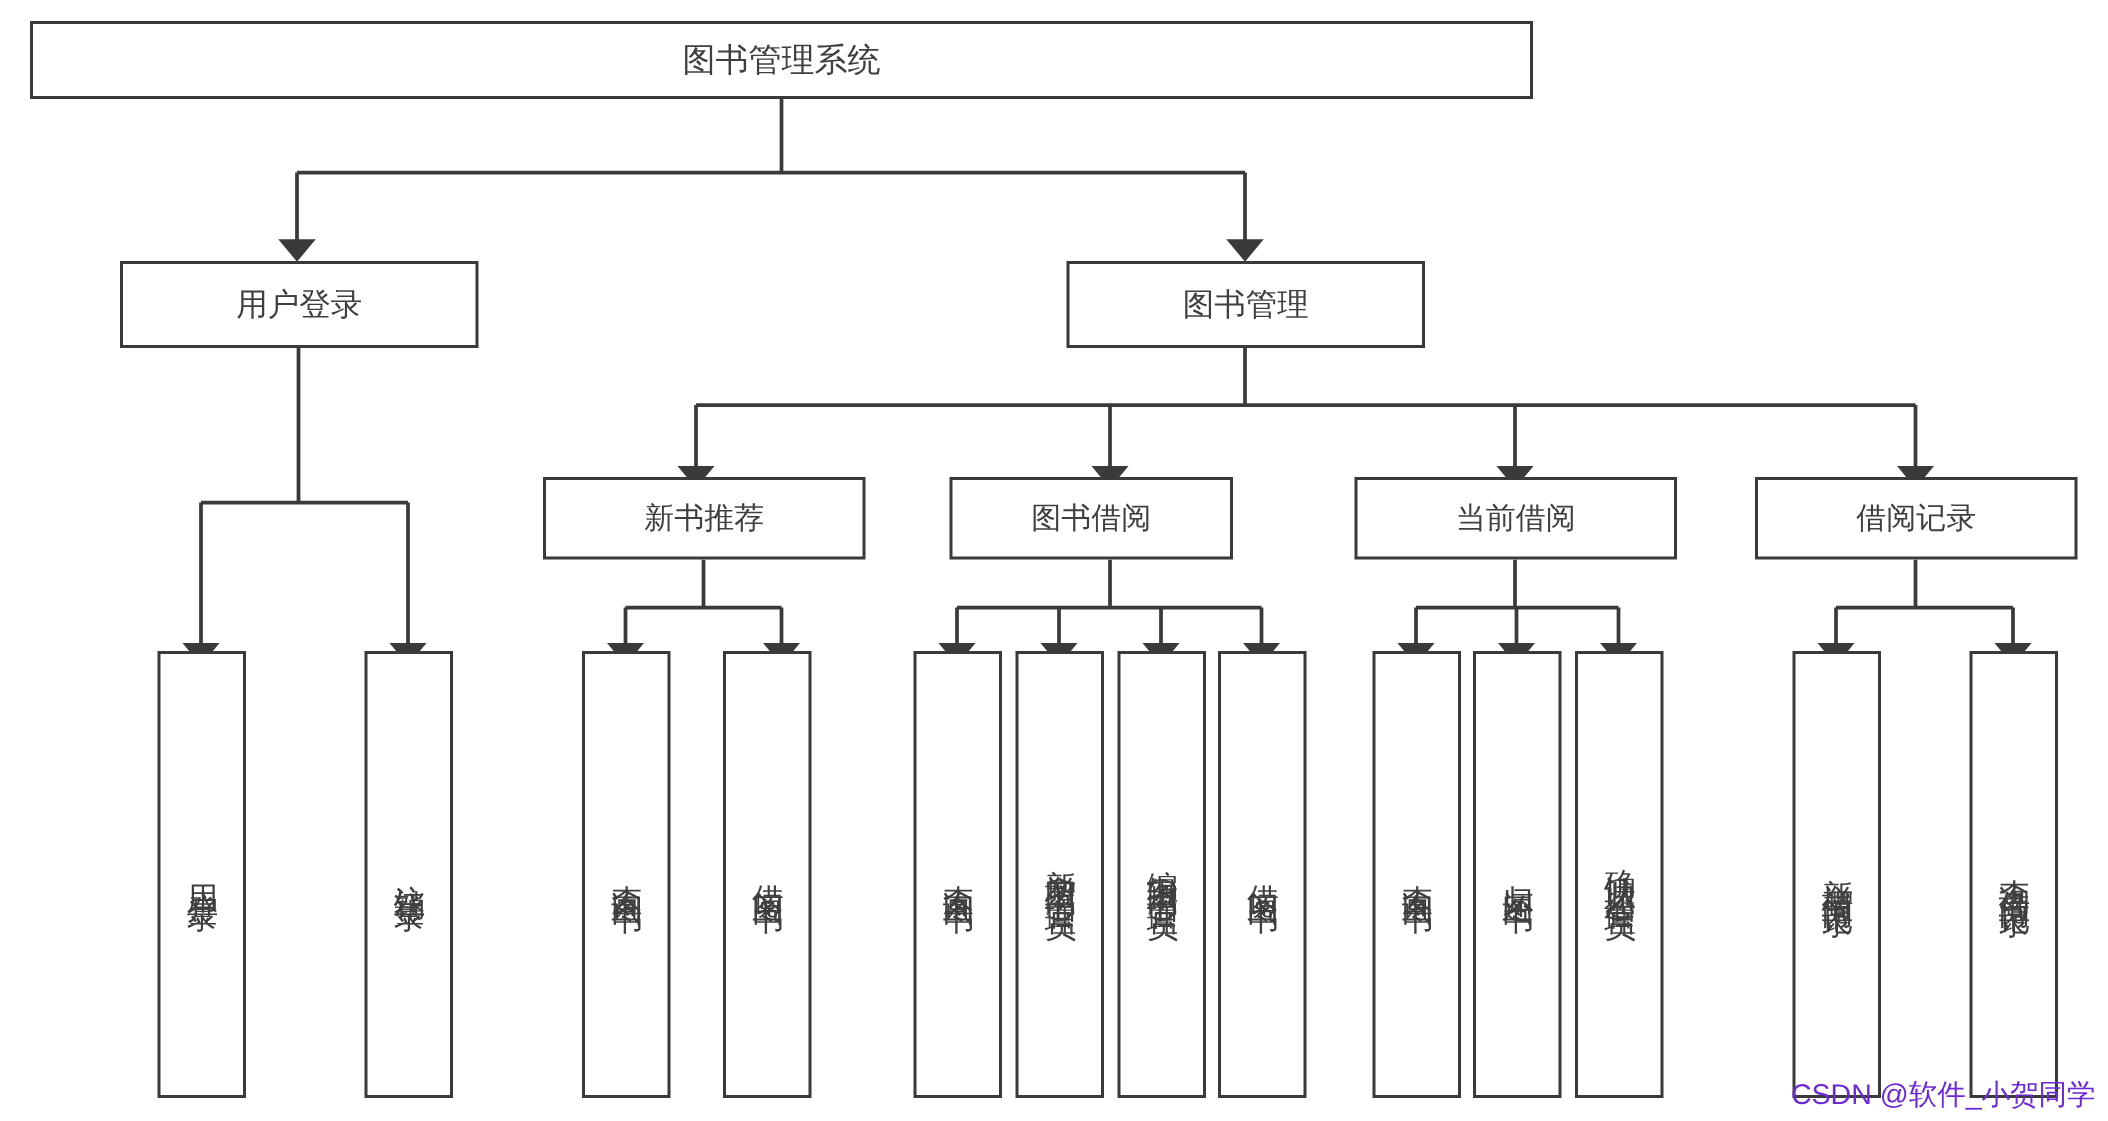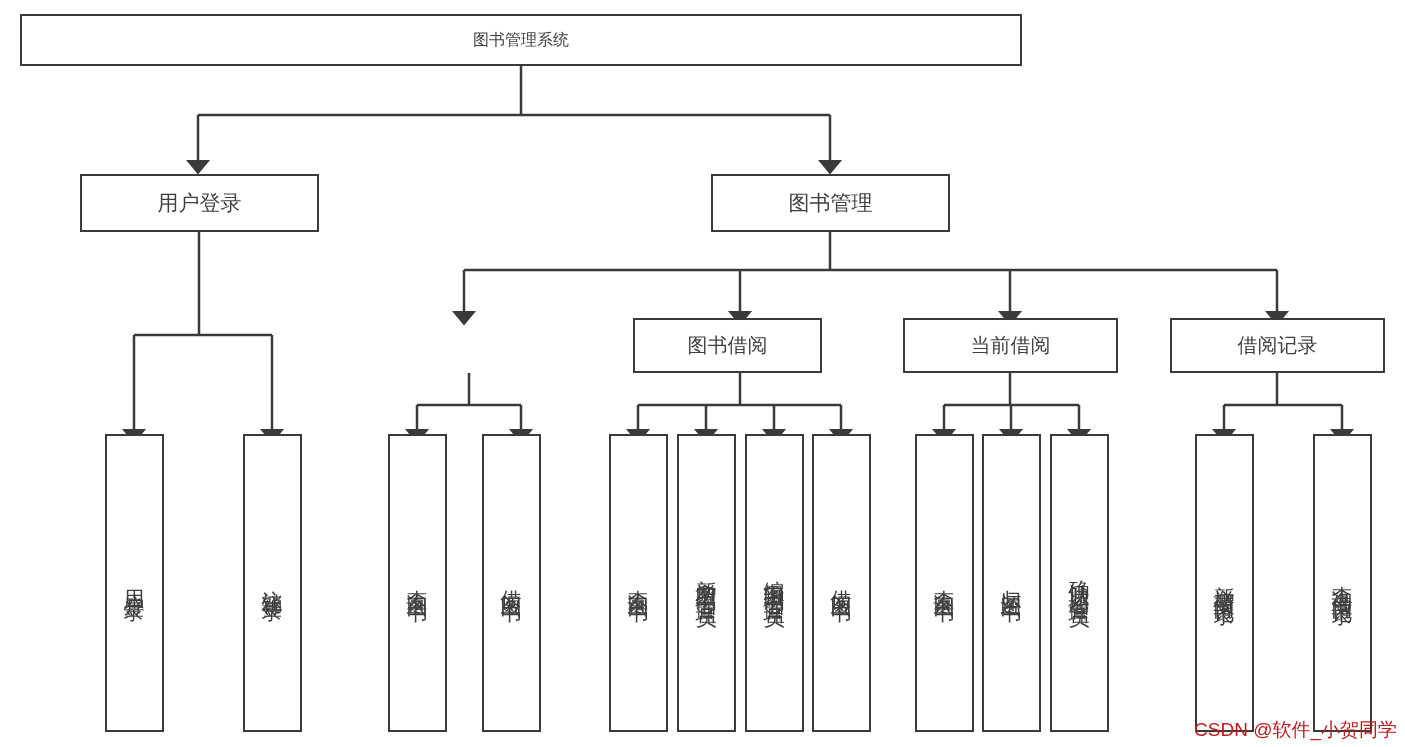--- a/index.html
+++ b/index.html
@@ -17,21 +17,21 @@
     position:absolute;
     box-sizing:border-box;
     background:#ffffff;
     border:2.5px solid #3a3a3a;
     display:flex;
     align-items:center;
     justify-content:center;
     color:#3f3f3f;
     z-index:3;
   }
-  .node-root{font-size:16px;}
+  .node-root{font-size:22px;}
   .node-l1{font-size:21px;}
   .node-l2{font-size:20px;}
 
   .node-leaf{
     align-items:flex-start;
     justify-content:center;
     padding-top:10px;
     font-size:21px;
   }
   .vtext{
@@ -41,21 +41,21 @@
     line-height:1;
     white-space:nowrap;
   }
   .leaf-mid .vtext{ margin-top:70px; }
   .leaf-tall .vtext{ margin-top:0px; }
 
   .watermark{
     position:absolute;
     right:8px;bottom:4px;
     font-size:19px;
-    color:#b91c1c;
+    color:#6d28d9;
     z-index:5;
     white-space:nowrap;
   }
 </style>
 </head>
 <body>
 
 <div id="canvas">
 
   <svg class="edges" viewBox="0 0 1405 747" xmlns="http://www.w3.org/2000/svg">
@@ -112,20 +112,23 @@
     <span>图书管理系统</span>
   </div>
 
   <div class="node node-l1" style="left:80px;top:174px;width:239px;height:58px;">
     <span>用户登录</span>
   </div>
   <div class="node node-l1" style="left:711px;top:174px;width:239px;height:58px;">
     <span>图书管理</span>
   </div>
 
+  <div class="node node-l2" style="left:362px;top:318px;width:215px;height:55px;">
+    <span>新书推荐</span>
+  </div>
   <div class="node node-l2" style="left:633px;top:318px;width:189px;height:55px;">
     <span>图书借阅</span>
   </div>
   <div class="node node-l2" style="left:903px;top:318px;width:215px;height:55px;">
     <span>当前借阅</span>
   </div>
   <div class="node node-l2" style="left:1170px;top:318px;width:215px;height:55px;text-align:center;">
     <span>借阅记录</span>
   </div>
 

